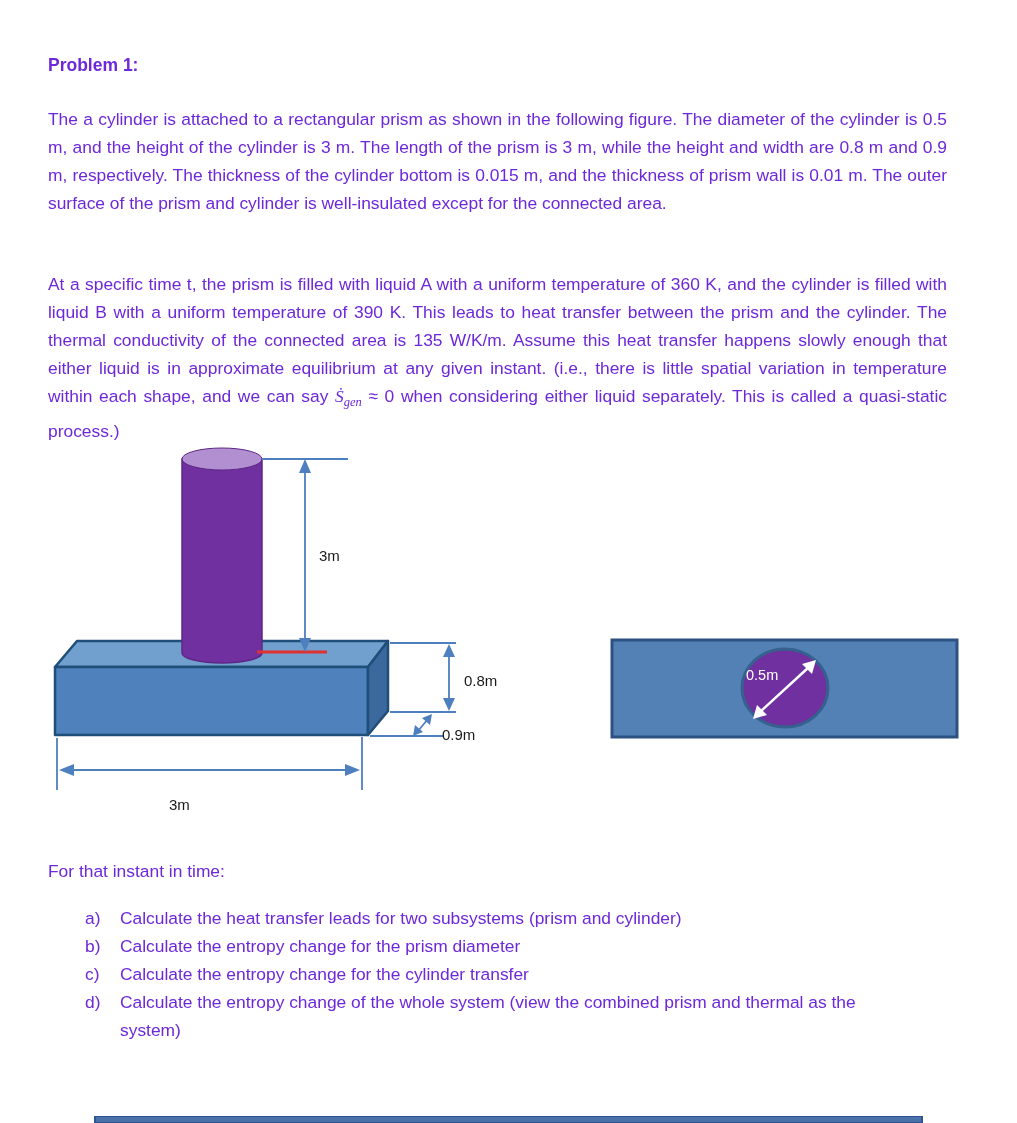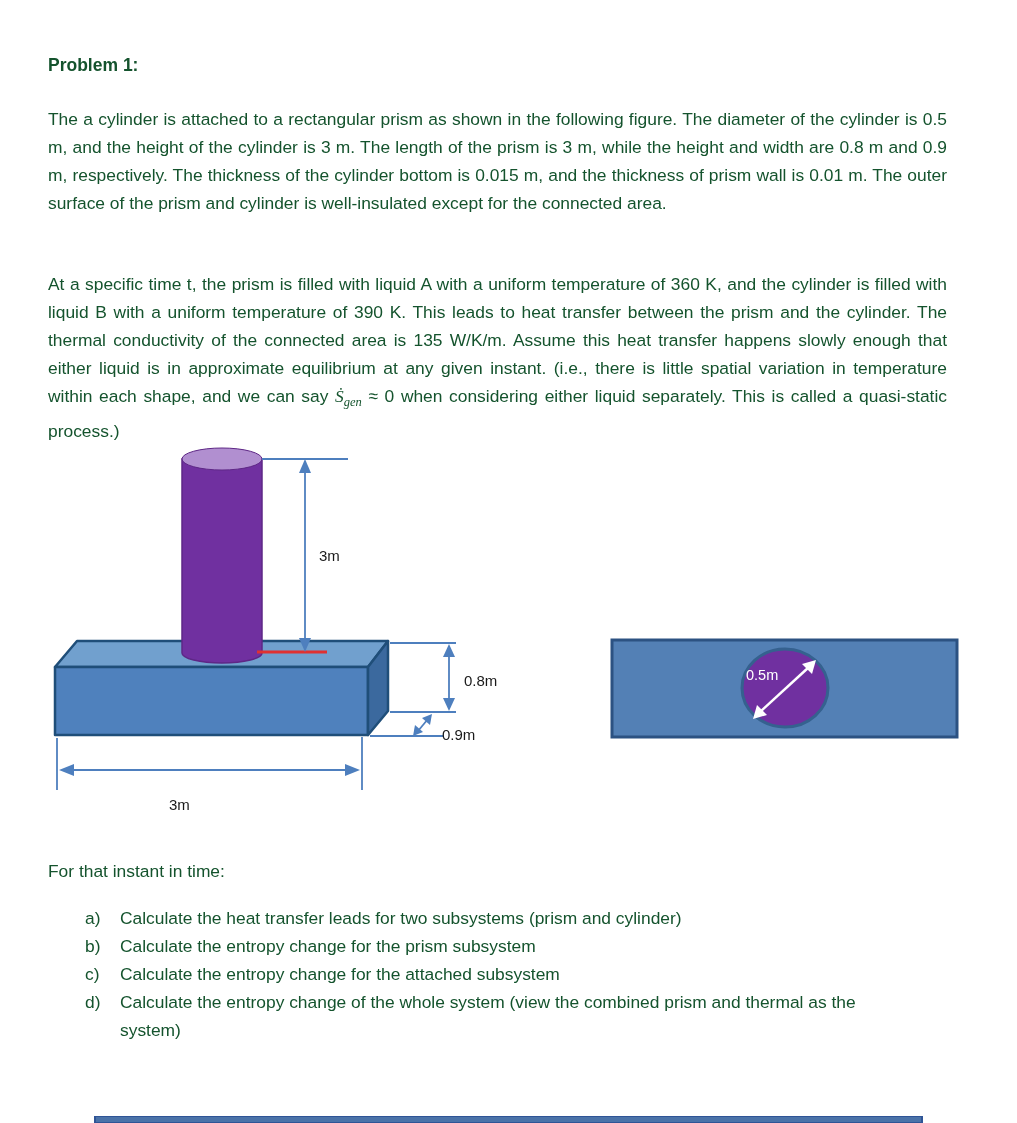--- a/index.html
+++ b/index.html
@@ -1,21 +1,21 @@
 <!DOCTYPE html>
 <html><head>
 <meta charset="utf-8">
 <style>
   html,body{margin:0;padding:0;background:#ffffff;}
   .page{
     position:relative;
     width:1017px;height:1123px;
     background:#ffffff;
     font-family:"Liberation Sans","DejaVu Sans",sans-serif;
-    color:#14532d;
+    color:#6d28d9;
     overflow:hidden;
   }
   .doc-title{
     position:absolute;left:48px;top:54px;
     font-size:17.5px;font-weight:bold;line-height:22px;
   }
   .para{
     position:absolute;left:48px;width:899px;
     font-size:17.4px;line-height:28px;
     text-align:justify;
@@ -110,25 +110,25 @@
 
   <div class="instant-line">For that instant in time:</div>
 
   <div class="questions">
     <div class="q-item">
       <span class="q-letter">a)</span>
       <span class="q-text">Calculate the heat transfer leads for two subsystems (prism and cylinder)</span>
     </div>
     <div class="q-item">
       <span class="q-letter">b)</span>
-      <span class="q-text">Calculate the entropy change for the prism subsystem</span>
+      <span class="q-text">Calculate the entropy change for the prism diameter</span>
     </div>
     <div class="q-item">
       <span class="q-letter">c)</span>
-      <span class="q-text">Calculate the entropy change for the attached subsystem</span>
+      <span class="q-text">Calculate the entropy change for the cylinder transfer</span>
     </div>
     <div class="q-item">
       <span class="q-letter">d)</span>
       <span class="q-text">Calculate the entropy change of the whole system (view the combined prism and thermal as the system)</span>
     </div>
   </div>
 
   <svg class="footer-bar-svg" width="1017" height="7" viewBox="0 0 1017 7">
     <rect x="95" y="0" width="827" height="7" stroke-width="2" fill="#4A72A8" stroke="#2F5496"></rect>
   </svg>

